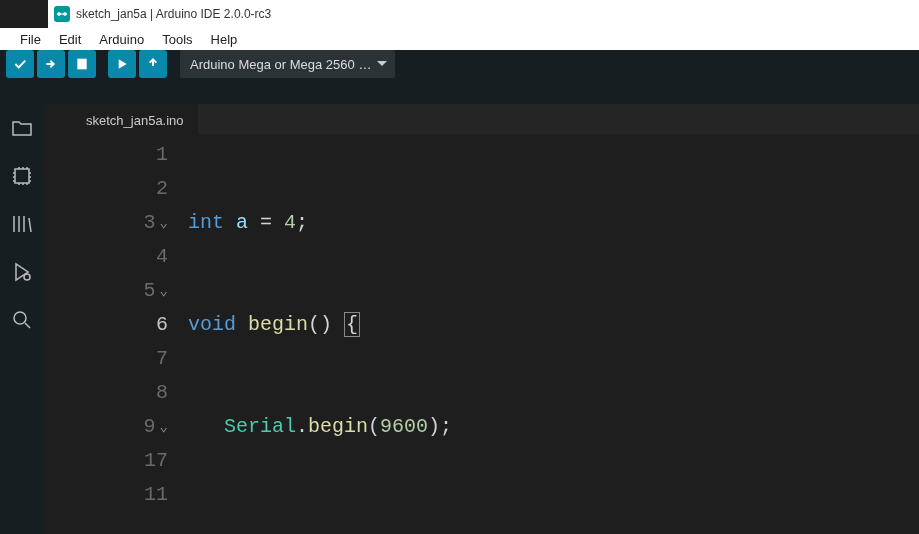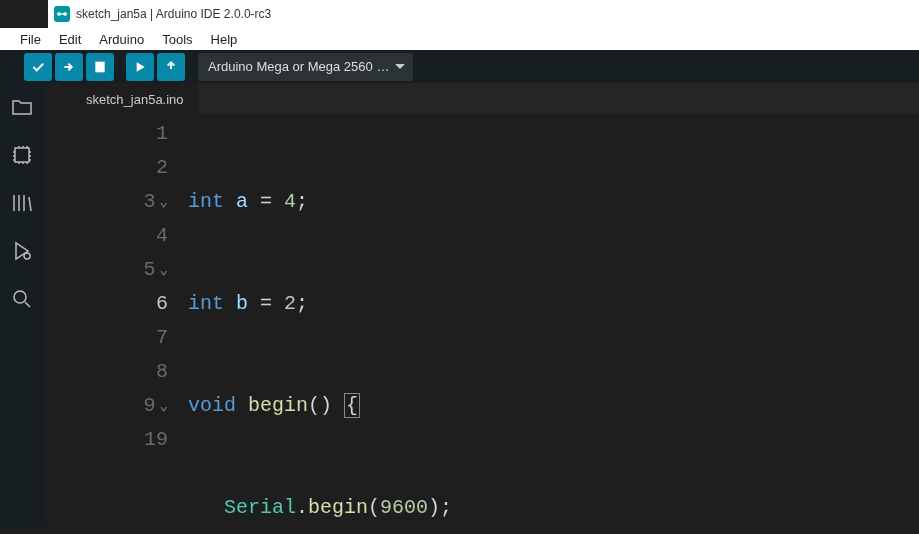--- a/index.html
+++ b/index.html
@@ -36,25 +36,25 @@
   padding: 0 12px;
   gap: 2px;
 }
 .menu-item {
   padding: 2px 8px;
   font-size: 13px;
   color: #222;
   cursor: pointer;
 }
 .toolbar {
-  height: 33px;
+  height: 54px;
   background: #171e21;
   display: flex;
-  align-items: center;
-  padding: 0 24px;
+  align-items: flex-start;
+  padding: 0 6px;
   gap: 3px;
 }
 .tb-btn {
   width: 28px; height: 28px;
   background: #0a88a9;
   border-radius: 3px;
   display: flex; align-items: center; justify-content: center;
   cursor: pointer;
 }
 .tb-btn svg { width: 16px; height: 16px; fill: #fff; }
@@ -276,26 +276,28 @@
             <span class="linenum">7</span>
           </div>
         <div class="row">
             <span class="linenum">8</span>
           </div>
         <div class="row">
             <span class="linenum">9</span>
             <span class="fold">⌄</span>
           </div>
         <div class="row">
-            <span class="linenum">19</span>
+            <span class="linenum">17</span>
+          </div>
+        <div class="row">
+            <span class="linenum">11</span>
           </div>
       </div>
       <div class="lines">
         <div class="line"><span class="kw">int</span> <span class="id">a</span><span class="op"> = </span><span class="num">4</span><span class="op">;</span></div>
-        <div class="line"><span class="kw">int</span> <span class="id">b</span><span class="op"> = </span><span class="num">2</span><span class="op">;</span></div>
         <div class="line"><span class="kw">void</span> <span class="fn">begin</span><span class="op">()</span> <span class="op brace-hl">{</span></div>
         <div class="line">   <span class="obj">Serial</span><span class="op">.</span><span class="fn">begin</span><span class="op">(</span><span class="num">9600</span><span class="op">)</span><span class="op">;</span></div>
         
         
         
         
         
         
         
         

